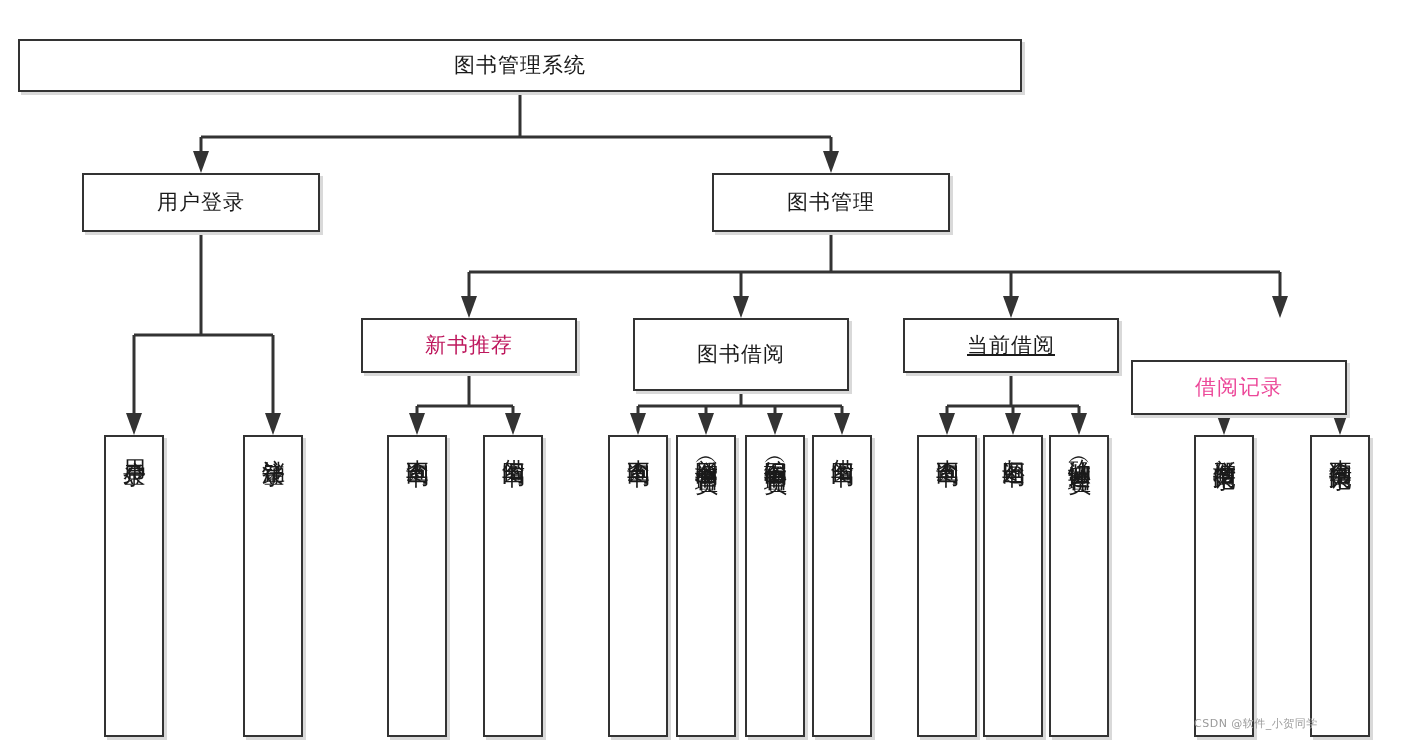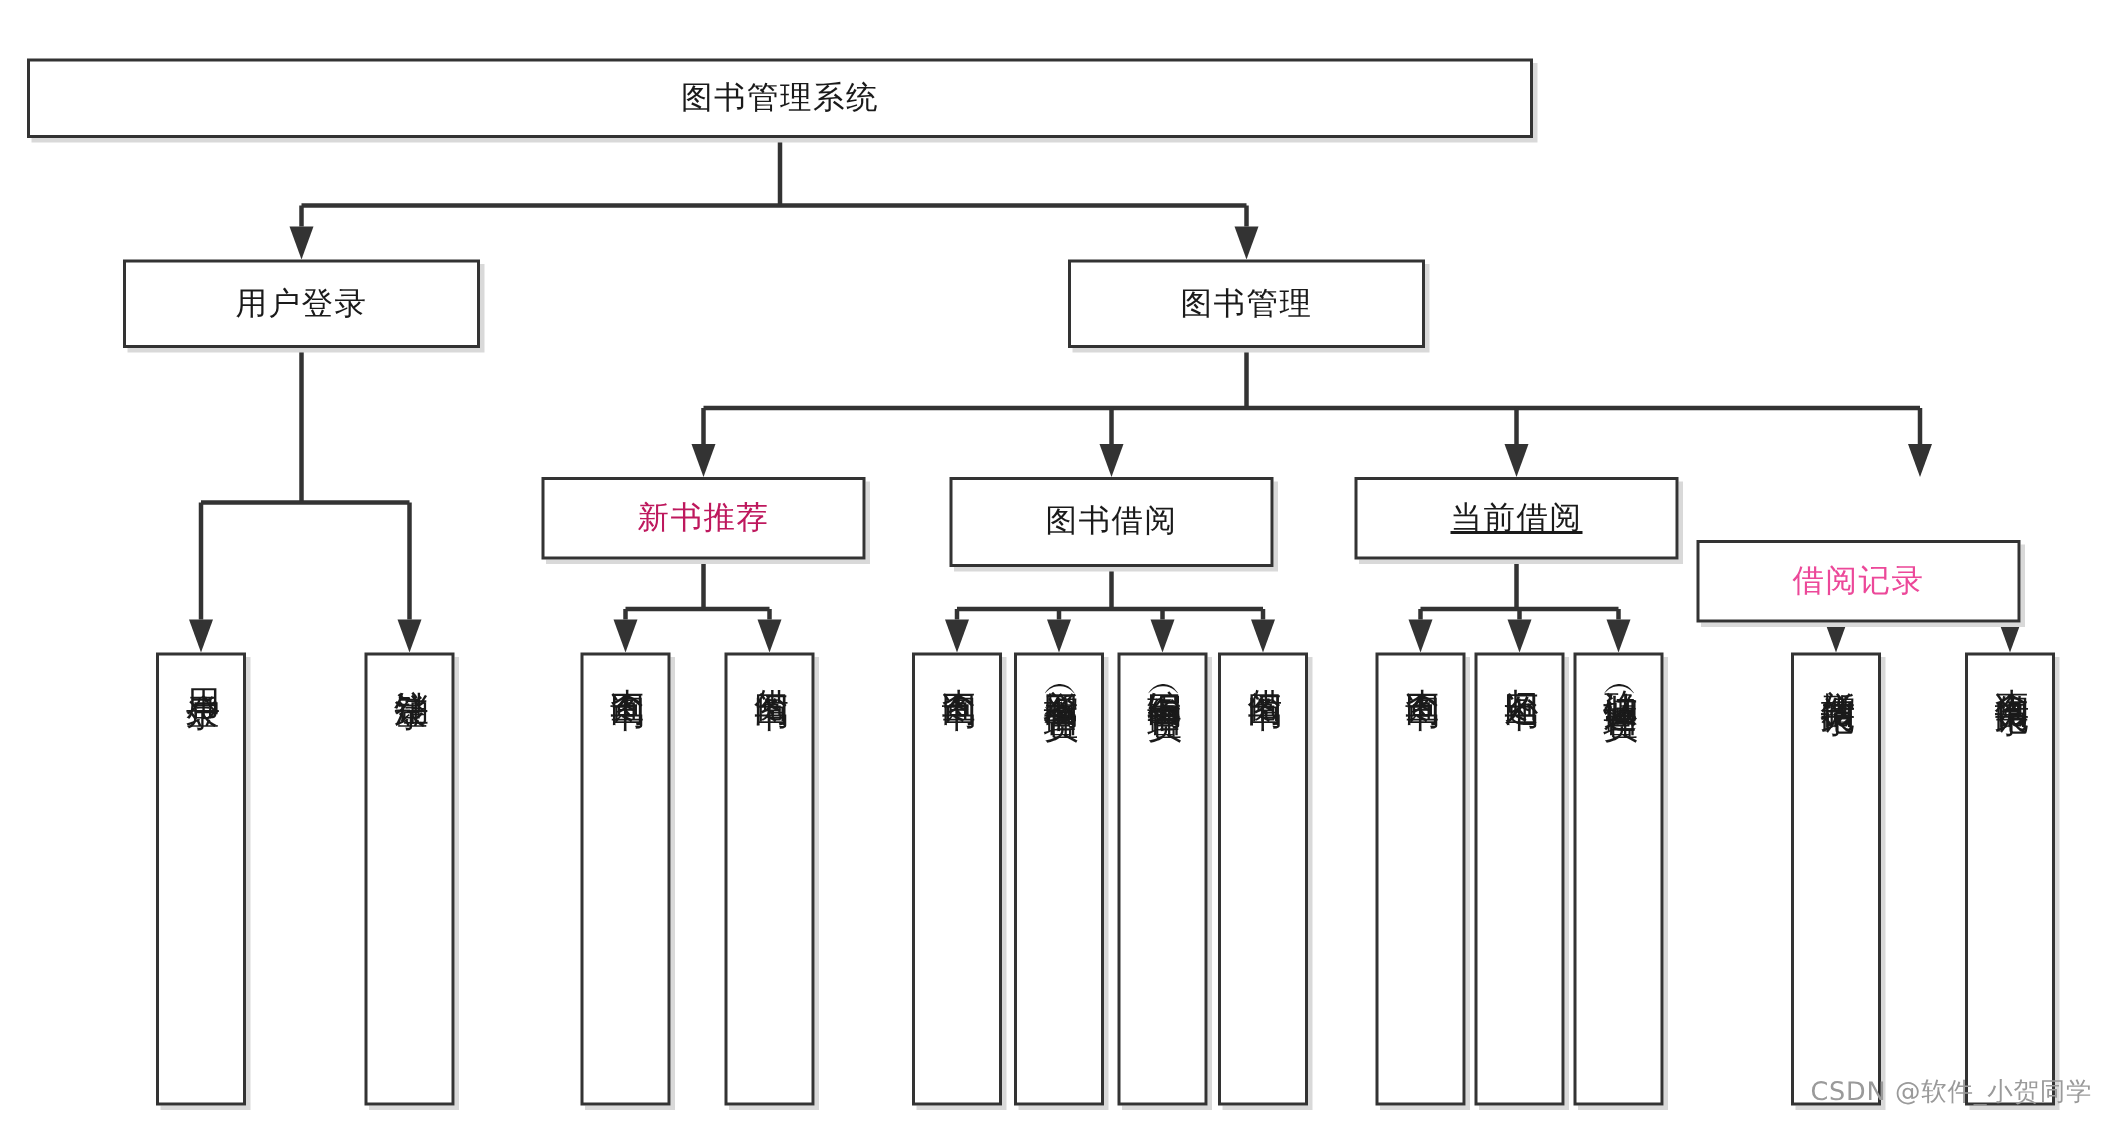--- a/index.html
+++ b/index.html
@@ -51,26 +51,25 @@
   .node-v .node-label {
     writing-mode: vertical-rl;
     text-orientation: upright;
     font-size: 23px;
     line-height: 1.12;
     letter-spacing: 2px;
     white-space: nowrap;
   }
   .watermark {
     position: absolute;
-    font-size: 17px;
+    font-size: 11px;
     color: #9a9a9a;
     white-space: nowrap;
     letter-spacing: 0.5px;
     pointer-events: none;
-    padding-left: 13px;
   }
 </style>
 </head>
 <body>
 
 <div id="diagram-root">
   <svg id="diagram-svg" viewBox="0 0 1405 747" xmlns="http://www.w3.org/2000/svg">
       <line x1="520" y1="67" x2="520" y2="137" stroke="#333333" stroke-width="3"></line>
       <line x1="201" y1="137" x2="831" y2="137" stroke="#333333" stroke-width="3"></line>
       <line x1="201" y1="137" x2="201" y2="151" stroke="#333333" stroke-width="3"></line>
@@ -130,21 +129,21 @@
       </div>
       <div class="node-box node-h" style="left: 82px; top: 173px; width: 238px; height: 59px; border-color: rgb(51, 51, 51); background: rgb(255, 255, 255); color: rgb(26, 26, 26); box-shadow: rgb(217, 217, 217) 3px 3px 0px 0px;">
         <span class="node-label">用户登录</span>
       </div>
       <div class="node-box node-h" style="left: 712px; top: 173px; width: 238px; height: 59px; border-color: rgb(51, 51, 51); background: rgb(255, 255, 255); color: rgb(26, 26, 26); box-shadow: rgb(217, 217, 217) 3px 3px 0px 0px;">
         <span class="node-label">图书管理</span>
       </div>
       <div class="node-box node-h" style="left: 361px; top: 318px; width: 216px; height: 55px; border-color: rgb(51, 51, 51); background: rgb(255, 255, 255); color: #be185d; box-shadow: rgb(217, 217, 217) 3px 3px 0px 0px;">
         <span class="node-label">新书推荐</span>
       </div>
-      <div class="node-box node-h" style="left: 633px; top: 318px; width: 216px; height: 60px; border-color: rgb(51, 51, 51); background: rgb(255, 255, 255); color: rgb(26, 26, 26); box-shadow: rgb(217, 217, 217) 3px 3px 0px 0px;">
+      <div class="node-box node-h" style="left: 633px; top: 318px; width: 216px; height: 73px; border-color: rgb(51, 51, 51); background: rgb(255, 255, 255); color: rgb(26, 26, 26); box-shadow: rgb(217, 217, 217) 3px 3px 0px 0px;">
         <span class="node-label">图书借阅</span>
       </div>
       <div class="node-box node-h" style="left: 903px; top: 318px; width: 216px; height: 55px; border-color: rgb(51, 51, 51); background: rgb(255, 255, 255); color: rgb(26, 26, 26); box-shadow: rgb(217, 217, 217) 3px 3px 0px 0px; text-decoration: underline;">
         <span class="node-label">当前借阅</span>
       </div>
       <div class="node-box node-h" style="left: 1131px; top: 318px; width: 216px; height: 55px; border-color: rgb(51, 51, 51); background: rgb(255, 255, 255); color: #ec4899; box-shadow: rgb(217, 217, 217) 3px 3px 0px 0px; margin-top: 42px;">
         <span class="node-label">借阅记录</span>
       </div>
       <div class="node-box node-v" style="left: 104px; top: 435px; width: 60px; height: 302px; border-color: rgb(51, 51, 51); background: rgb(255, 255, 255); color: rgb(26, 26, 26); box-shadow: rgb(217, 217, 217) 3px 3px 0px 0px;">
         <span class="node-label">用户登录</span>

